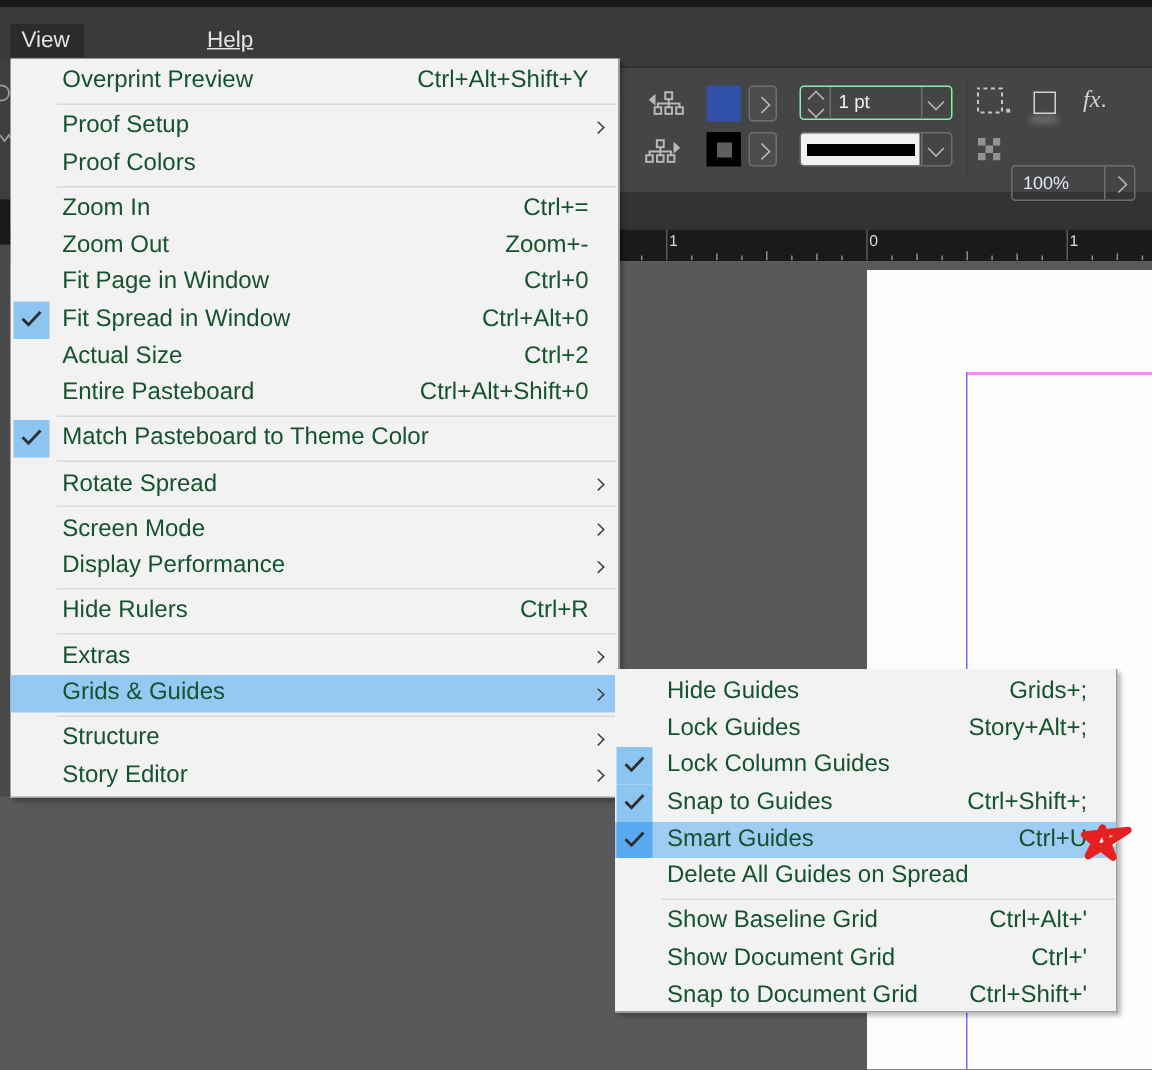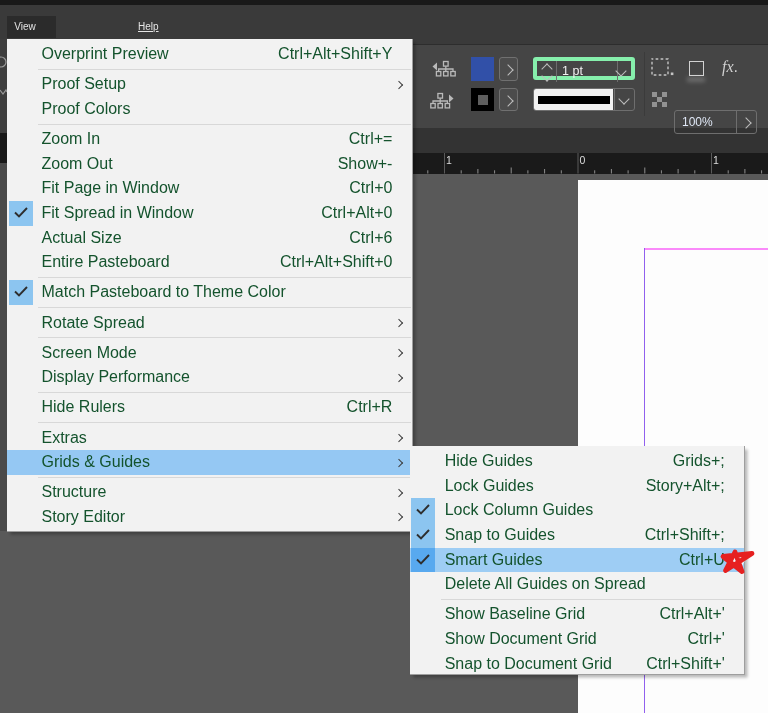--- a/index.html
+++ b/index.html
@@ -12,21 +12,21 @@
   #menubar{left:0;top:5px;width:768px;height:38.5px;background:#3a3a3a;}
   #toolbar{left:0;top:43.5px;width:768px;height:84px;background:#454545;border-top:1px solid #2d2d2d;}
   #subbar{left:0;top:127.5px;width:768px;height:25.5px;background:#333333;}
   #ruler{left:0;top:153px;width:768px;height:20.5px;background:#1a1a1a;}
   #pasteboard{left:0;top:173.5px;width:768px;height:539.5px;background:#595959;}
   #page{left:578px;top:180px;width:190px;height:533px;background:#fdfdfd;}
   #guideH{left:644px;top:248px;width:124px;height:1.5px;background:#fa8afa;}
   #guideV{left:644px;top:248px;width:1.4px;height:465px;background:#9160ee;}
 
   
-  .mtitle{top:16px;height:21.5px;line-height:21.5px;font-size:10px;color:#e4e4e4;}
+  .mtitle{top:16px;height:21.5px;line-height:21.5px;font-size:15px;color:#e4e4e4;}
   #viewhl{left:6.5px;top:16px;width:49.5px;height:21.5px;background:#2b2b2b;}
 
   
   .panel{background:#f2f2f2;box-shadow:2.5px 2.5px 3px rgba(0,0,0,0.28);box-sizing:border-box;
          border-right:1.5px solid #9e9e9e;border-bottom:1.5px solid #9e9e9e;
          padding-top:3.2px;font-size:16px;color:#14532d;}
   #mainmenu{left:6.5px;top:39px;width:406.4px;height:492.6px;z-index:10;}
   #submenu{left:409.7px;top:446px;width:335.6px;height:229.4px;z-index:20;}
   .mi{position:relative;height:24.6px;line-height:24.6px;white-space:nowrap;}
   .mi .lab{position:absolute;left:35px;top:0;}
@@ -134,21 +134,21 @@
 <div class="abs" style="left:470.5px;top:88px;width:23.5px;height:23px;background:#000;"></div>
 <div class="abs" style="left:477.5px;top:94.5px;width:10px;height:10.5px;background:#5e5e5e;"></div>
 
 <div class="abs btn" style="left:499px;top:56.5px;width:19px;height:24px;">
   <span class="chev chevR" style="left:4px;top:8px;"></span>
   </div>
 <div class="abs btn" style="left:499px;top:88px;width:19px;height:23px;">
   <span class="chev chevR" style="left:4px;top:7.5px;"></span>
   </div>
 
-<div class="abs" style="left:533px;top:56.5px;width:101.5px;height:23.5px;border:4px solid #86efac;border-radius:3px;box-sizing:border-box;">
+<div class="abs" style="left:533px;top:56.5px;width:101.5px;height:23.5px;border:1px solid #86efac;border-radius:3px;box-sizing:border-box;">
   <span class="chev chevU" style="left:5.5px;top:4.5px;"></span>
   <span class="chev chevD" style="left:5.5px;top:11px;"></span>
   <span style="position:absolute;left:18.5px;top:0;width:0;height:21.5px;border-left:1px solid #6e6e6e;"></span>
   <span style="position:absolute;left:25px;top:3px;font-size:12.5px;color:#f0f0f0;">1 pt</span>
   <span style="position:absolute;left:80px;top:0;width:0;height:21.5px;border-left:1px solid #6e6e6e;"></span>
   <span class="chev chevD" style="right:5.5px;top:6px;"></span>
 </div>
 
 <div class="abs" style="left:533px;top:88px;width:101.5px;height:23px;border:1px solid #6e6e6e;border-radius:3px;box-sizing:border-box;">
   <span style="position:absolute;left:0;top:0;width:79px;height:21px;background:#f2f2f2;border-radius:2px 0 0 2px;"></span>
@@ -195,38 +195,38 @@
   <div class="mi">
       <span class="lab">Proof Colors</span>
     </div>
   <div class="sep"></div>
   <div class="mi">
       <span class="lab">Zoom In</span>
       <span class="key">Ctrl+=</span>
     </div>
   <div class="mi">
       <span class="lab">Zoom Out</span>
-      <span class="key">Show+-</span>
+      <span class="key">Zoom+-</span>
     </div>
   <div class="mi">
       <span class="lab">Fit Page in Window</span>
       <span class="key">Ctrl+0</span>
     </div>
   <div class="mi">
       <span class="chk">
         <svg width="14" height="11" viewBox="0 0 14 11">
           <polyline points="1,5.5 5,9.5 13,1" fill="none" stroke="#2e2e2e" stroke-width="1.9"></polyline>
         </svg>
       </span>
       <span class="lab">Fit Spread in Window</span>
       <span class="key">Ctrl+Alt+0</span>
     </div>
   <div class="mi">
       <span class="lab">Actual Size</span>
-      <span class="key">Ctrl+6</span>
+      <span class="key">Ctrl+2</span>
     </div>
   <div class="mi">
       <span class="lab">Entire Pasteboard</span>
       <span class="key">Ctrl+Alt+Shift+0</span>
     </div>
   <div class="sep"></div>
   <div class="mi">
       <span class="chk">
         <svg width="14" height="11" viewBox="0 0 14 11">
           <polyline points="1,5.5 5,9.5 13,1" fill="none" stroke="#2e2e2e" stroke-width="1.9"></polyline>

